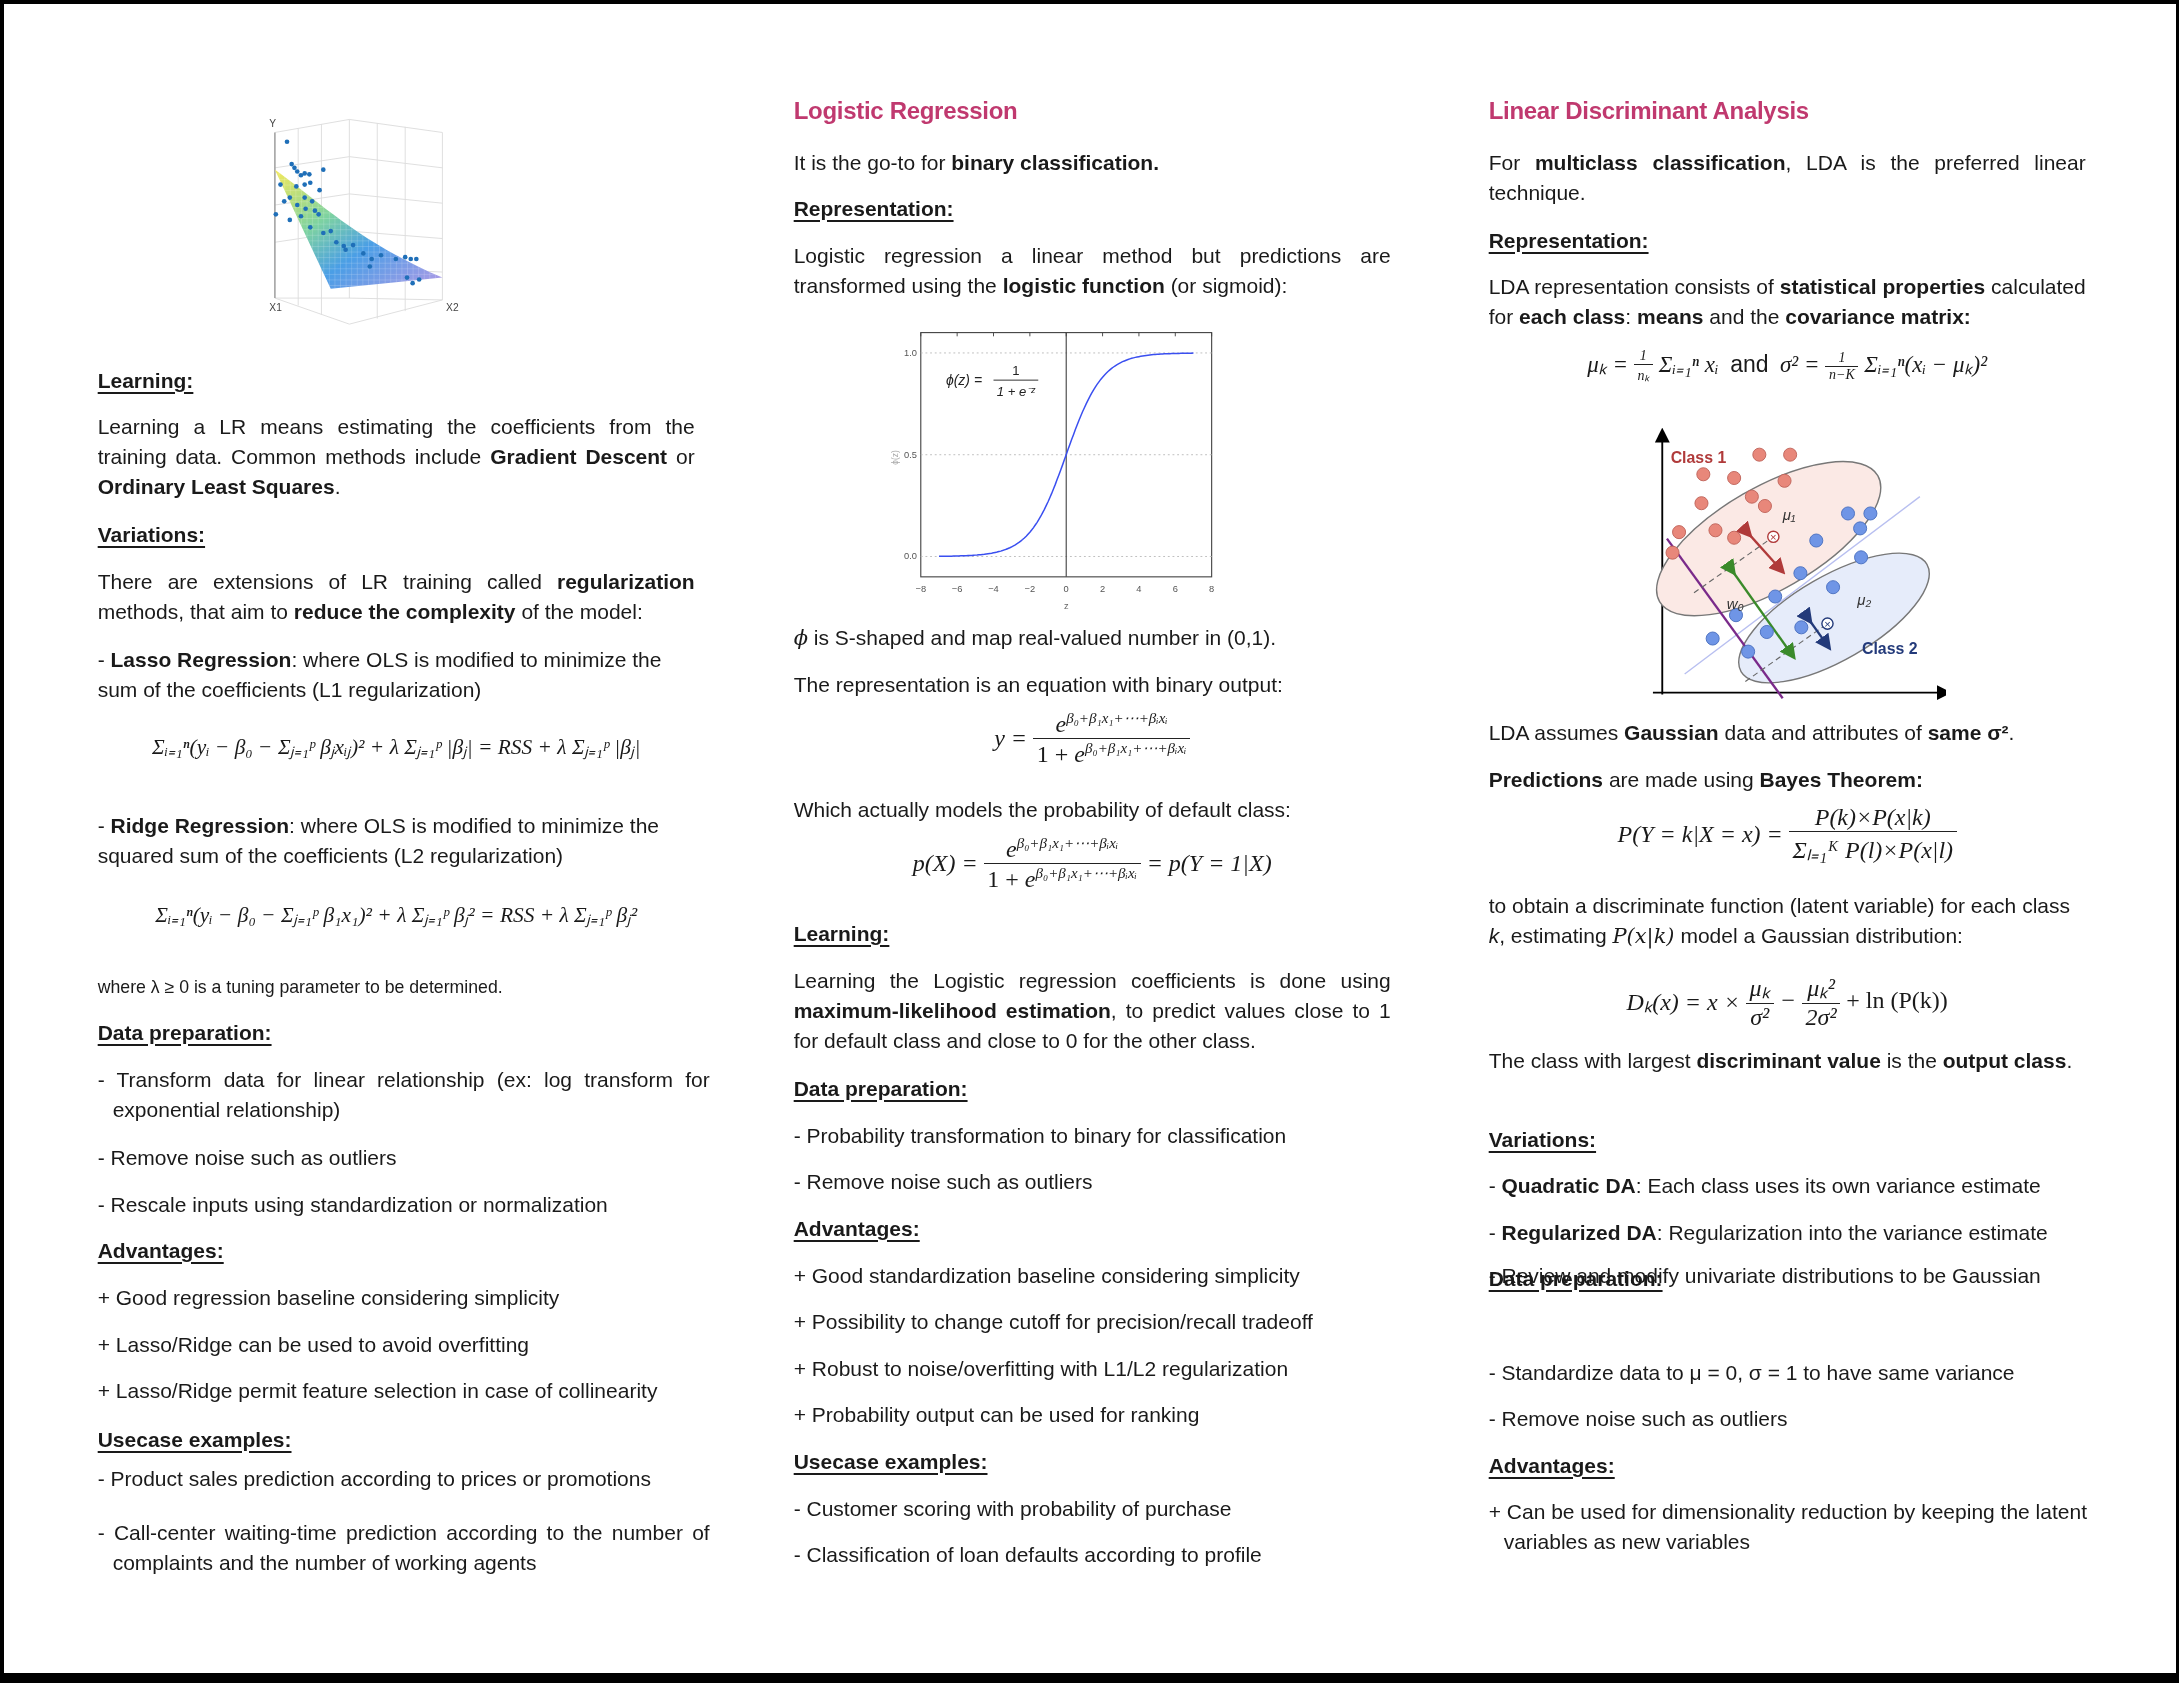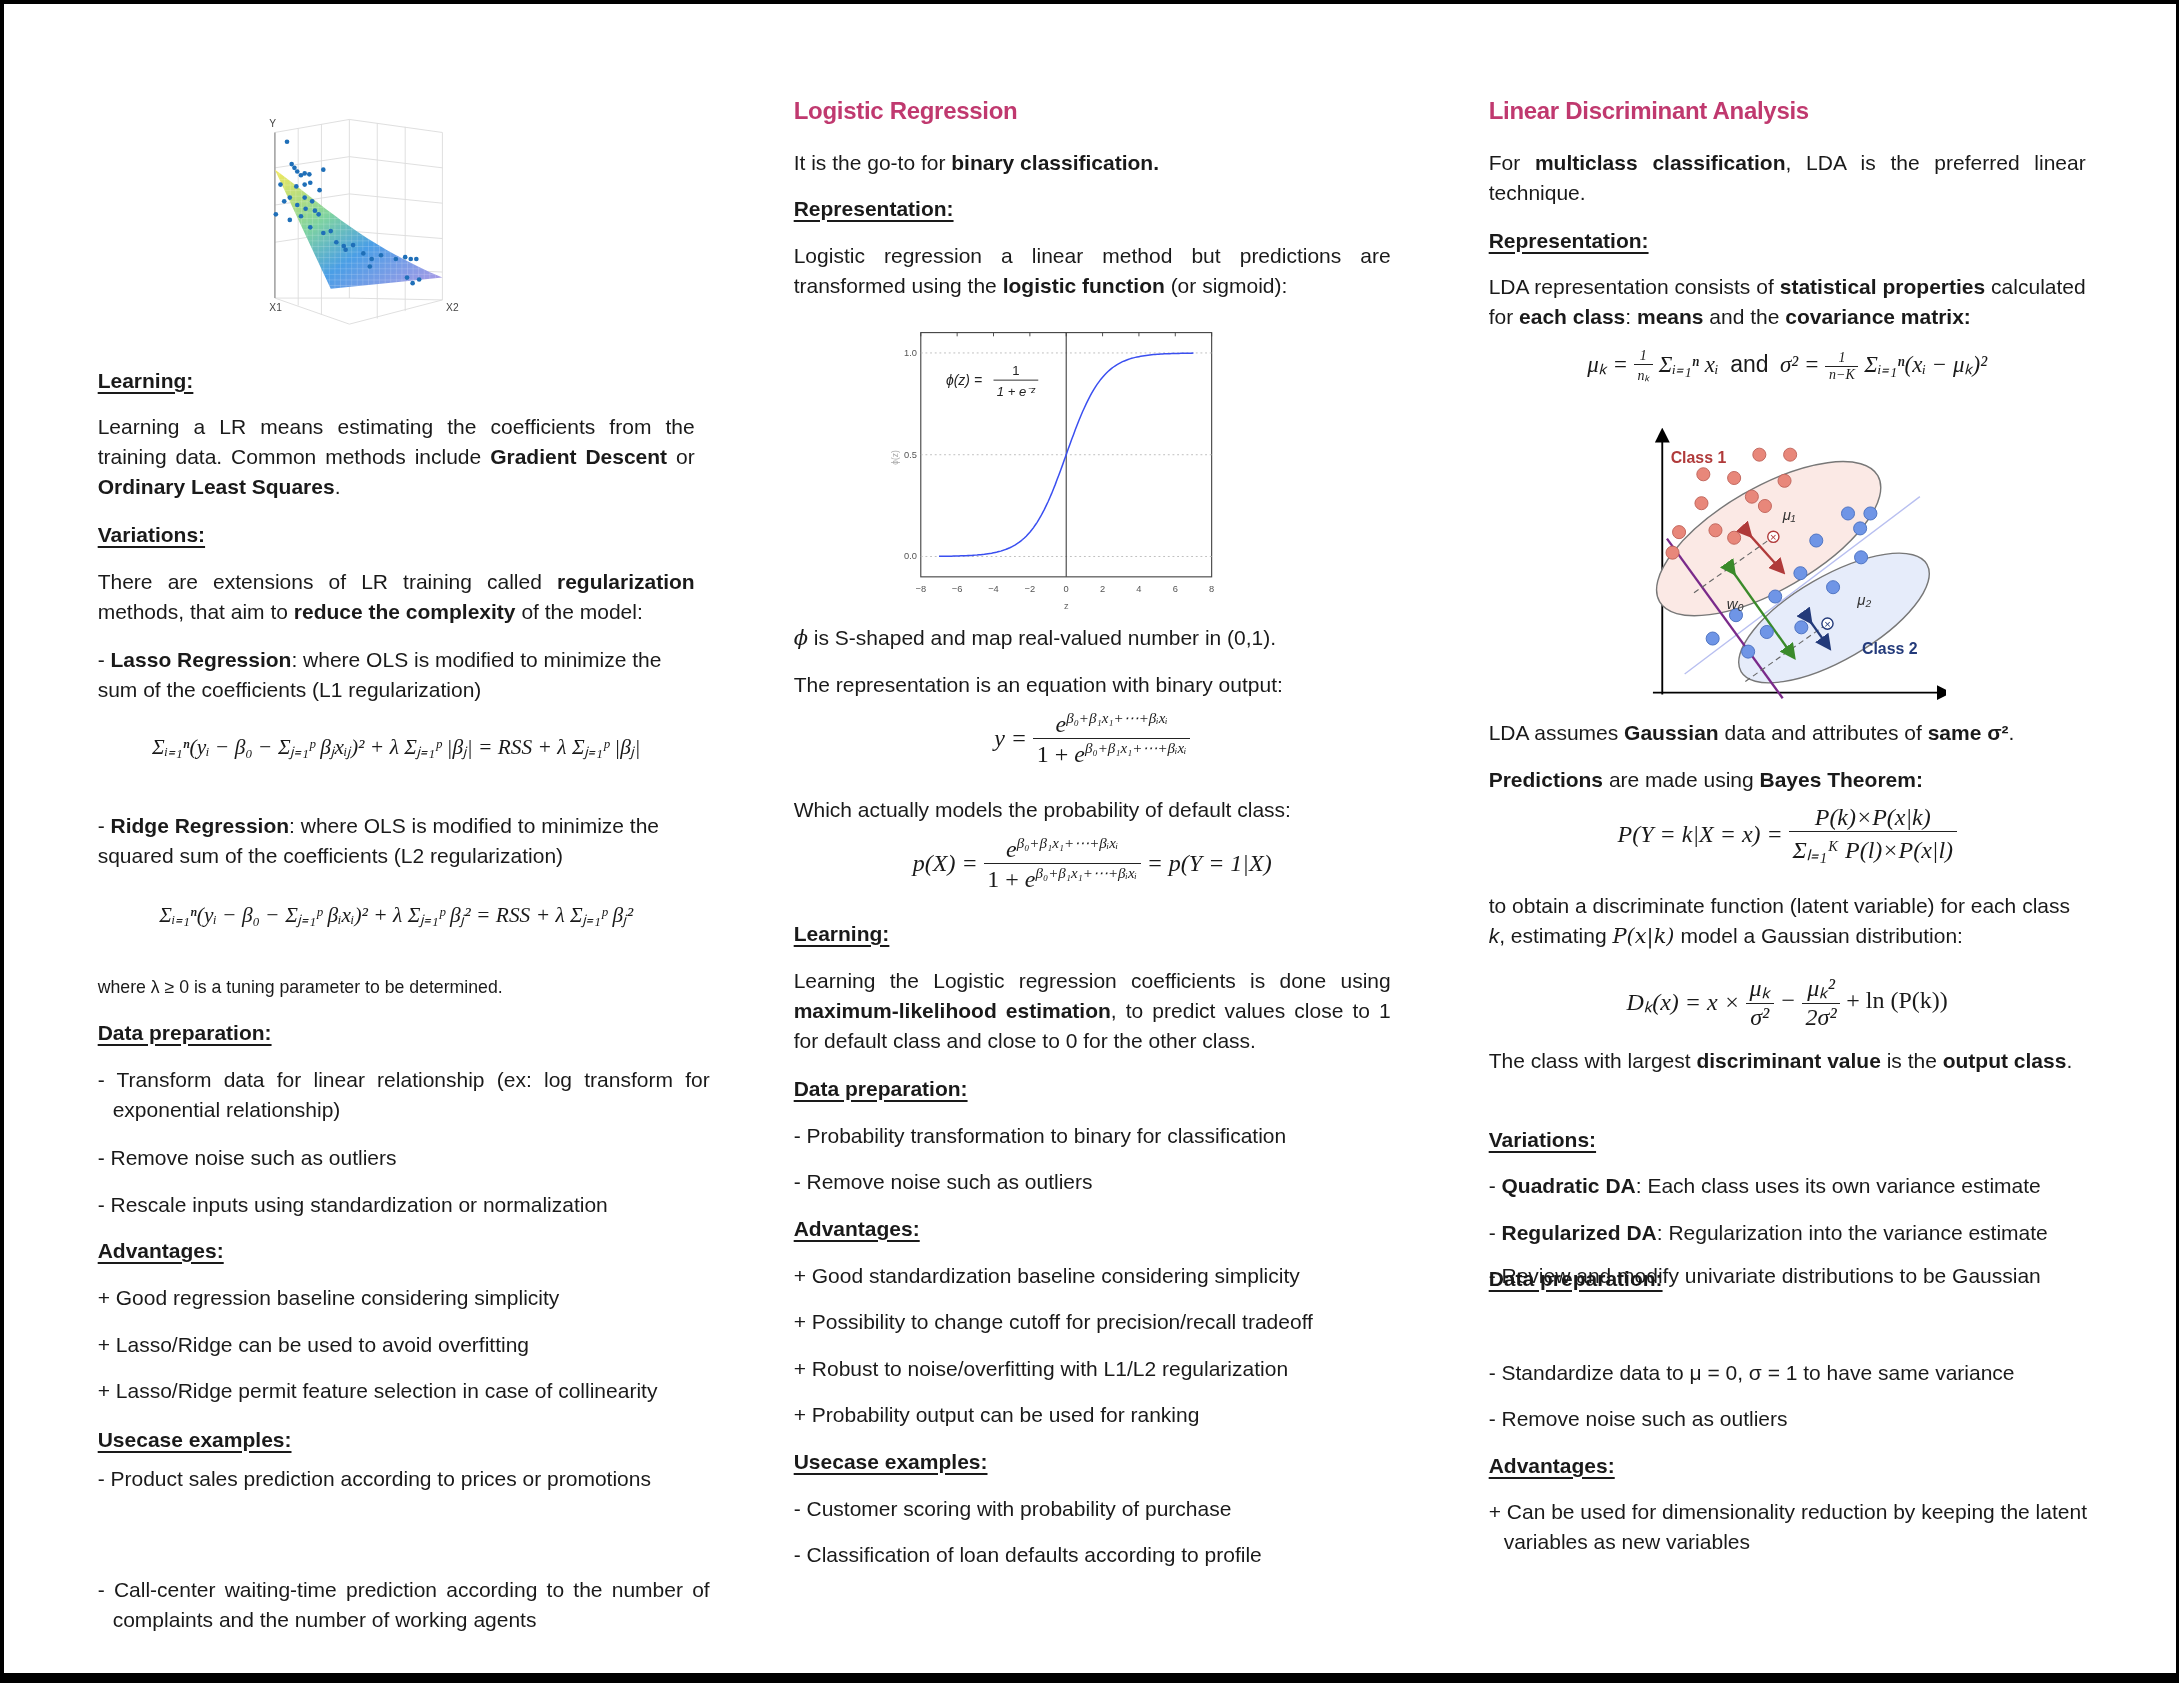--- a/index.html
+++ b/index.html
@@ -145,42 +145,42 @@
       <span>There are extensions of LR training called </span><b>regularization</b><span> methods, that aim to </span><b>reduce the complexity</b><span> of the model:</span>
     </div>
     <div class="block" style="top:641px">
       <span>- </span><b>Lasso Regression</b><span>: where OLS is modified to minimize the sum of the coefficients (L1 regularization)</span>
     </div>
     <div class="eq" style="top:727px;font-size:21.4px">Σᵢ₌₁ⁿ(yᵢ − β₀ − Σⱼ₌₁ᵖ βⱼxᵢⱼ)² + λ Σⱼ₌₁ᵖ |βⱼ| = RSS + λ Σⱼ₌₁ᵖ |βⱼ|</div>
 
     <div class="block" style="top:807px">
       <span>- </span><b>Ridge Regression</b><span>: where OLS is modified to minimize the squared sum of the coefficients (L2 regularization)</span>
     </div>
-    <div class="eq" style="top:895px;font-size:21.4px">Σᵢ₌₁ⁿ(yᵢ − β₀ − Σⱼ₌₁ᵖ βᵢxᵢ)² + λ Σⱼ₌₁ᵖ βⱼ² = RSS + λ Σⱼ₌₁ᵖ βⱼ²</div>
+    <div class="eq" style="top:895px;font-size:21.4px">Σᵢ₌₁ⁿ(yᵢ − β₀ − Σⱼ₌₁ᵖ β₁x₁)² + λ Σⱼ₌₁ᵖ βⱼ² = RSS + λ Σⱼ₌₁ᵖ βⱼ²</div>
     <div class="block small" style="top:968px">where λ ≥ 0 is a tuning parameter to be determined.</div>
 
     <div class="block" style="top:1014px">
       <span class="h">Data preparation:</span>
     </div>
     <div class="block indent just" style="top:1061px">- Transform data for linear relationship (ex: log transform for exponential relationship)</div>
     <div class="block indent" style="top:1139px">- Remove noise such as outliers</div>
     <div class="block indent" style="top:1186px">- Rescale inputs using standardization or normalization</div>
 
     <div class="block" style="top:1232px">
       <span class="h">Advantages:</span>
     </div>
     <div class="block" style="top:1279px">+ Good regression baseline considering simplicity</div>
     <div class="block" style="top:1326px">+ Lasso/Ridge can be used to avoid overfitting</div>
     <div class="block" style="top:1372px">+ Lasso/Ridge permit feature selection in case of collinearity</div>
 
     <div class="block" style="top:1421px">
       <span class="h">Usecase examples:</span>
     </div>
     <div class="block indent" style="top:1460px">- Product sales prediction according to prices or promotions</div>
-    <div class="block indent just" style="top:1571px">- Call-center waiting-time prediction according to the number of complaints and the number of working agents</div>
+    <div class="block indent just" style="top:1514px">- Call-center waiting-time prediction according to the number of complaints and the number of working agents</div>
   </div>
 
   <div class="col col2">
     <h2 class="title" style="top:93px">Logistic Regression</h2>
     <div class="block" style="top:144px">
       <span>It is the go-to for </span><b>binary classification.</b>
     </div>
     <div class="block" style="top:190px">
       <span class="h">Representation:</span>
     </div>

